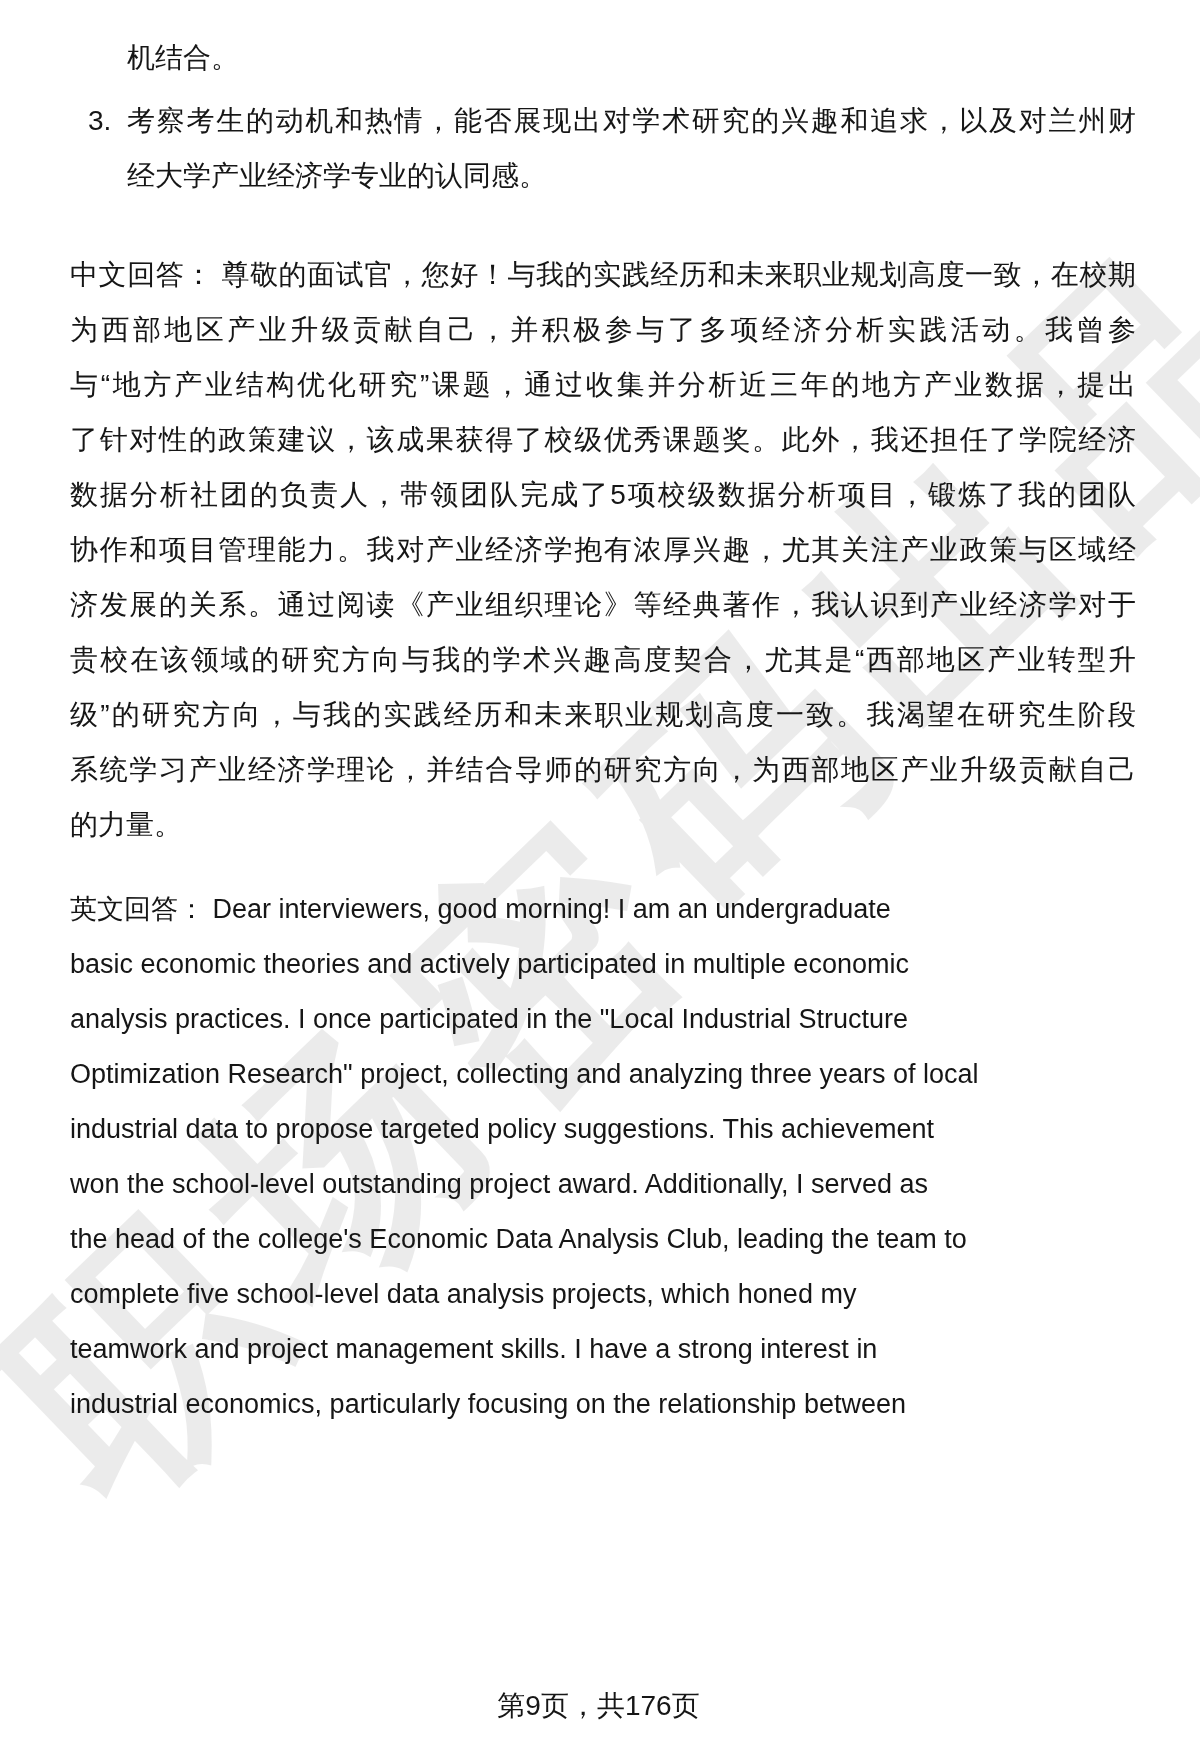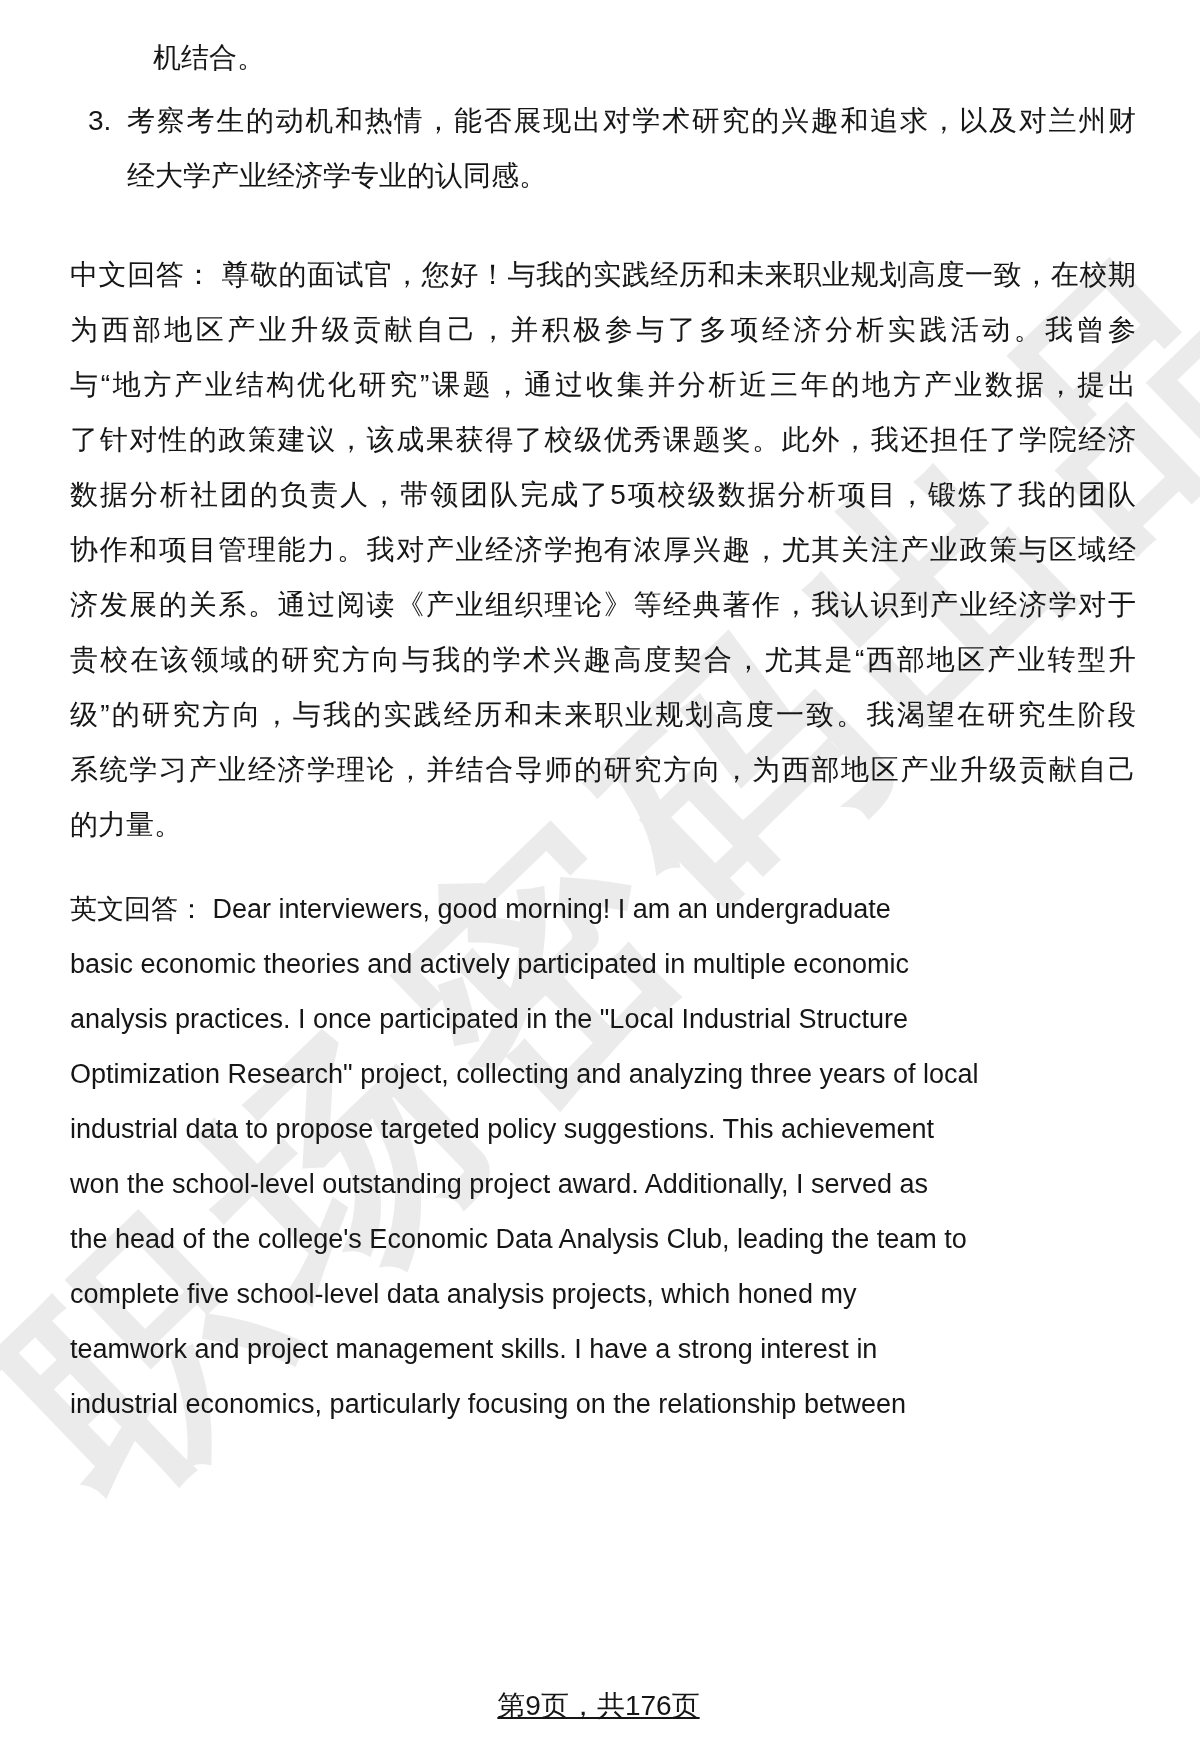--- a/index.html
+++ b/index.html
@@ -35,21 +35,21 @@
     pointer-events: none;
   }
   .content {
     position: relative;
     z-index: 1;
     padding: 30px 64px 0 70px;
     font-size: 28px;
     line-height: 55px;
   }
   .tail-line {
-    margin-left: 83px;
+    margin-left: 57px;
   }
   .list-item {
     display: flex;
     margin-top: 8px;
     align-items: flex-start;
   }
   .list-num {
     flex: none;
     width: 39px;
     margin-left: 18px;
@@ -74,21 +74,20 @@
   }
   .footer {
     position: absolute;
     left: 0;
     right: 3px;
     top: 1678px;
     text-align: center;
     font-size: 28px;
     line-height: 55px;
     z-index: 1;
-    text-decoration: underline;
   }
 </style>
 </head>
 <body>
 
 <div class="page">
 
   <div class="watermark">职场密码出品</div>
 
   <div class="content">

